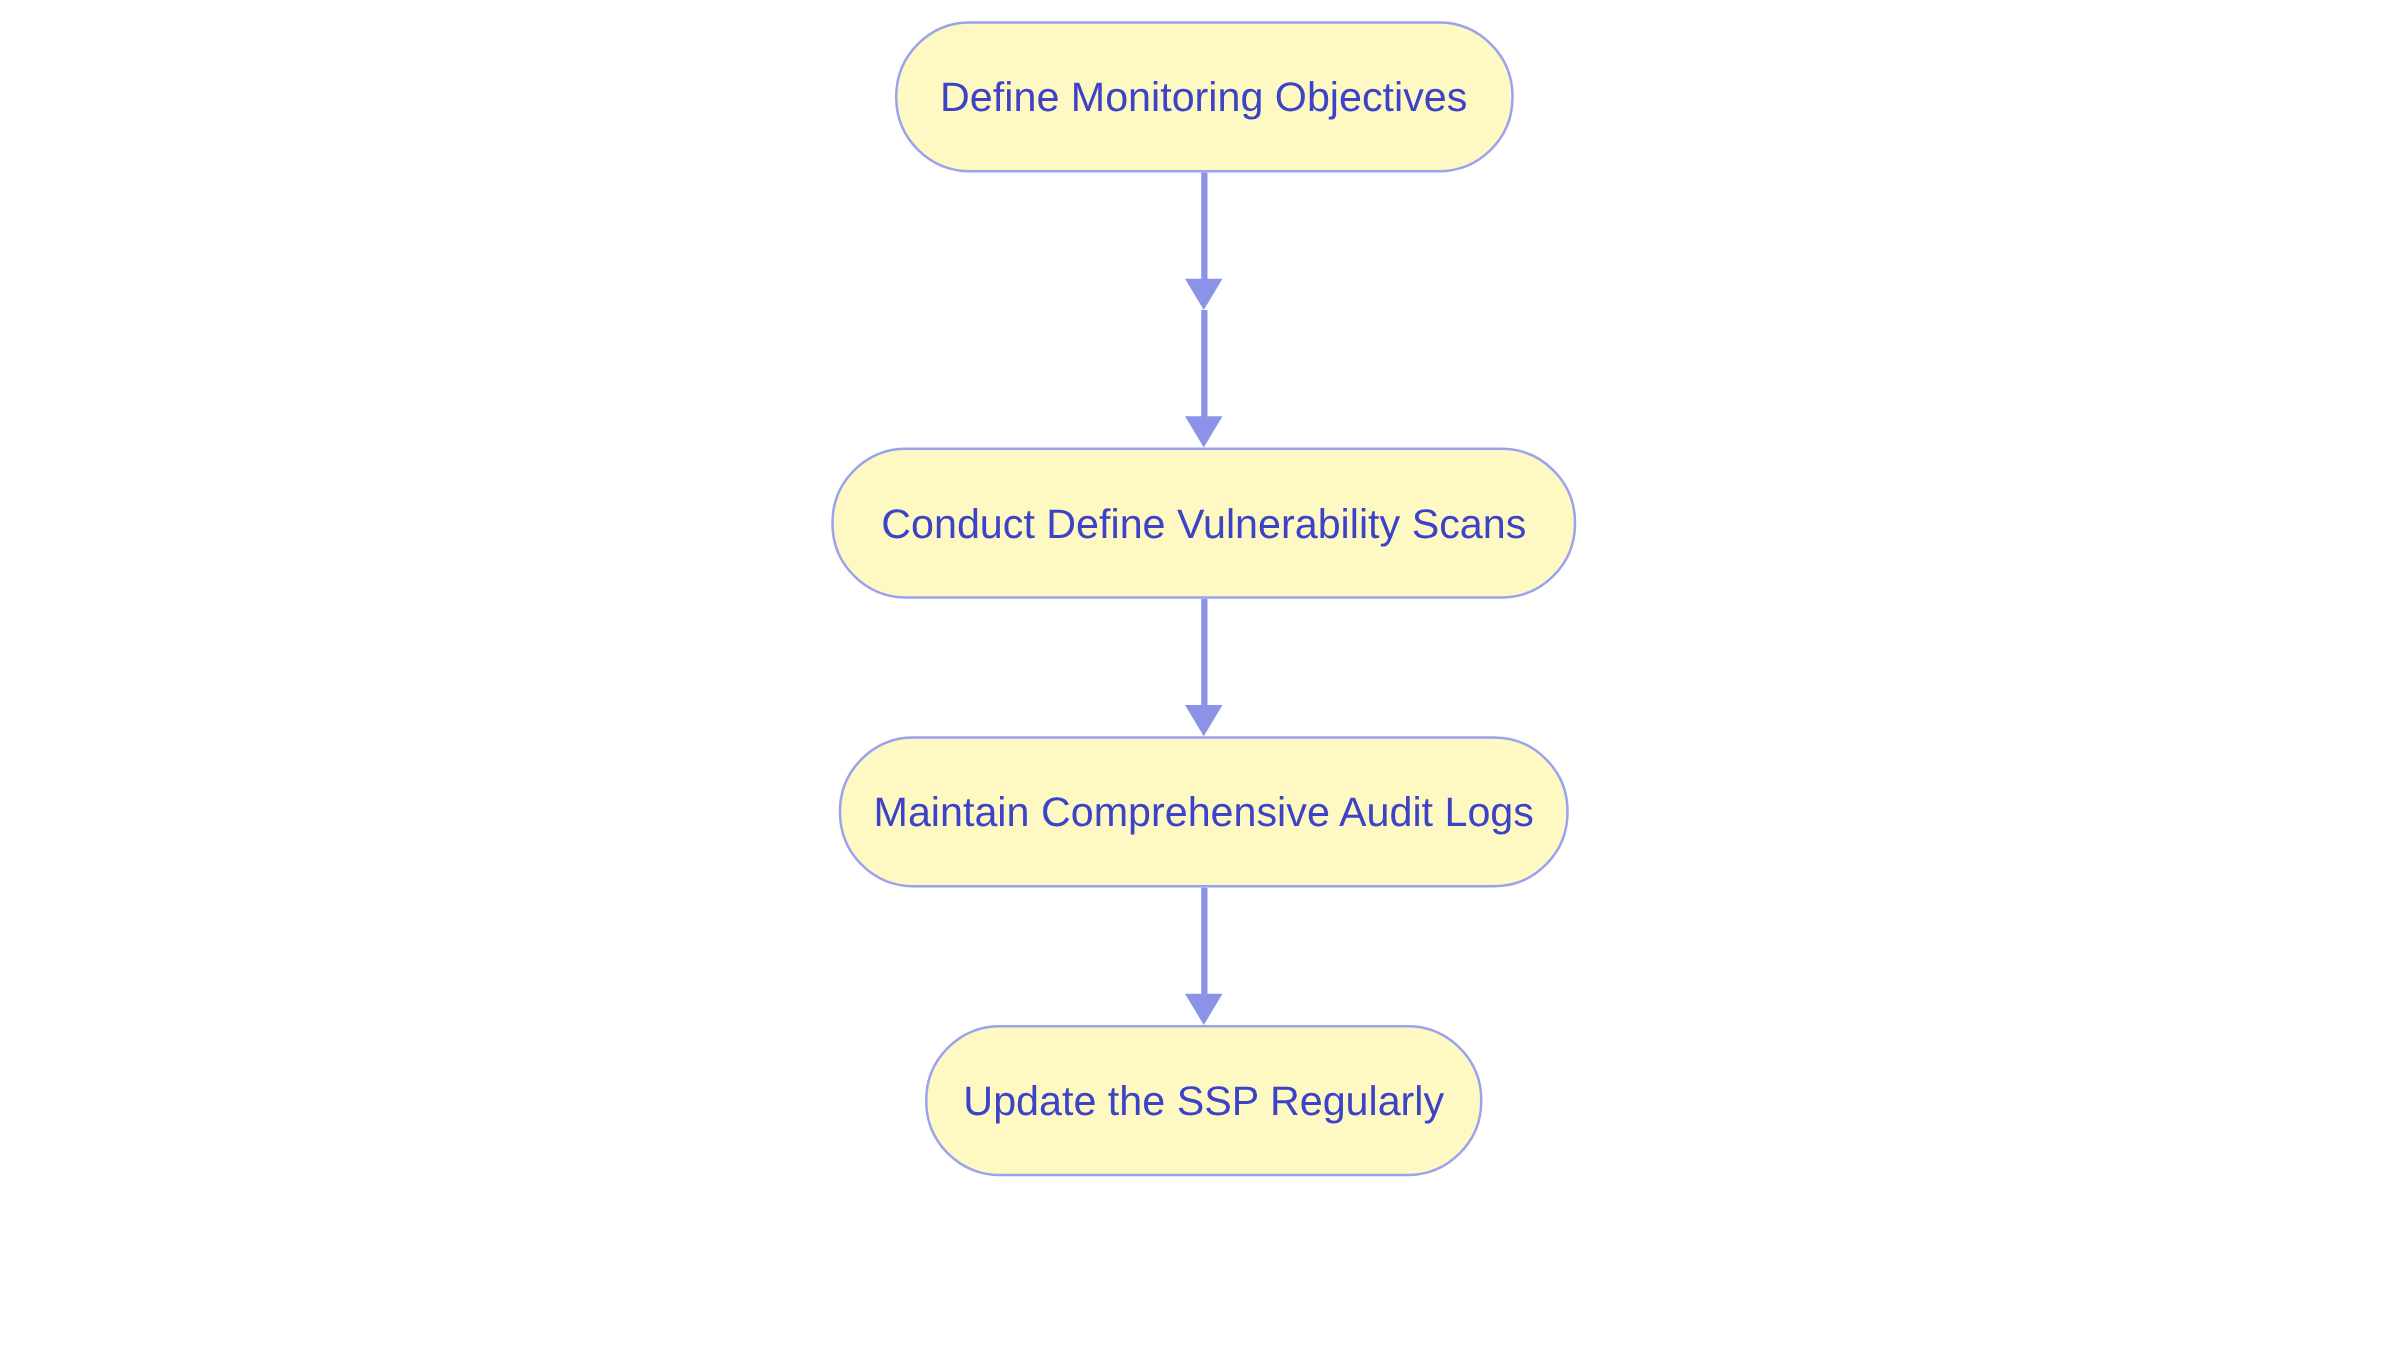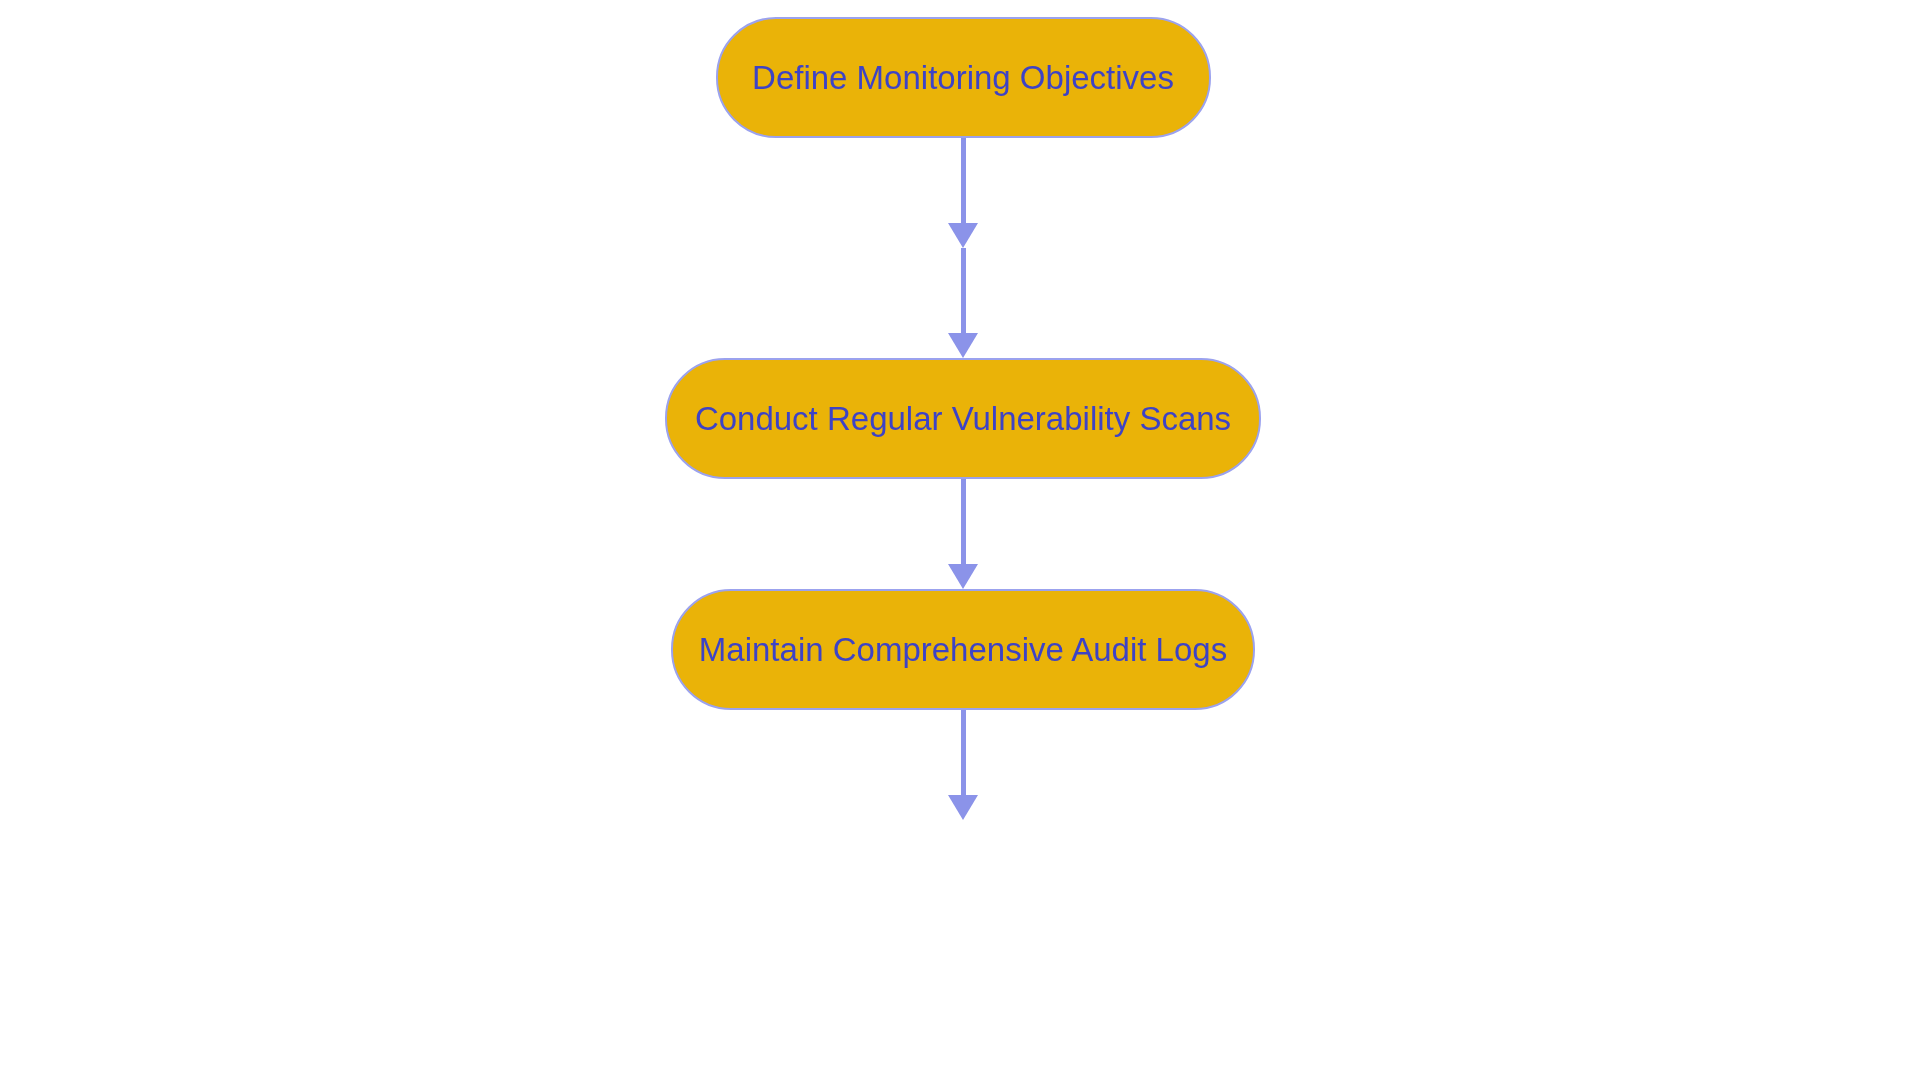--- a/index.html
+++ b/index.html
@@ -21,21 +21,21 @@
     left: 963px;
     transform: translateX(-50%);
     display: flex;
     flex-direction: column;
     align-items: center;
   }
   .node {
     box-sizing: border-box;
     height: 121px;
     border-radius: 60px;
-    background: #eab308;
+    background: #fef9c3;
     border: 2px solid #9ba2ee;
     display: flex;
     align-items: center;
     justify-content: center;
     color: #3d43c6;
     font-size: 33px;
     white-space: nowrap;
   }
   .node-1 { width: 495px; }
   .node-2 { width: 481px; }
@@ -78,32 +78,35 @@
       <div class="arrow-head"></div>
     </div>
 
 
     <div class="arrow">
       <div class="arrow-line"></div>
       <div class="arrow-head"></div>
     </div>
 
     <div class="node node-3">
-      <span>Conduct Regular Vulnerability Scans</span>
+      <span>Conduct Define Vulnerability Scans</span>
     </div>
 
     <div class="arrow">
       <div class="arrow-line"></div>
       <div class="arrow-head"></div>
     </div>
 
     <div class="node node-4">
       <span>Maintain Comprehensive Audit Logs</span>
     </div>
 
     <div class="arrow">
       <div class="arrow-line"></div>
       <div class="arrow-head"></div>
     </div>
 
+    <div class="node node-5">
+      <span>Update the SSP Regularly</span>
+    </div>
 
   </div>
 </div>
 
 </body></html>

